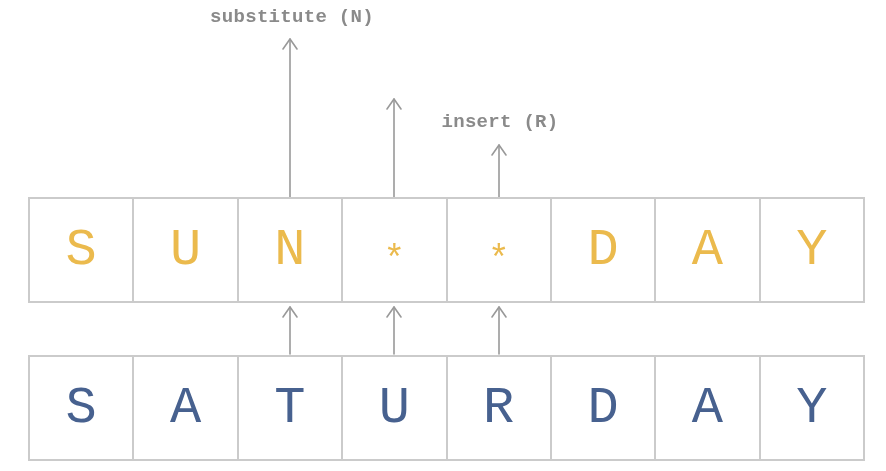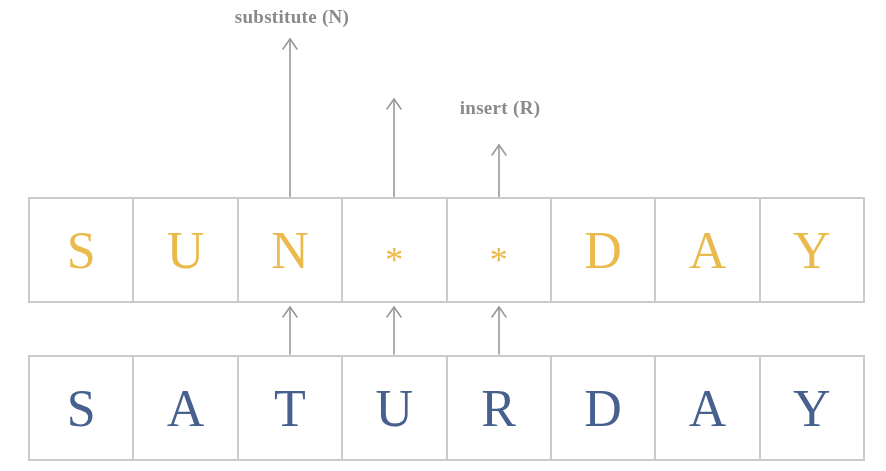--- a/index.html
+++ b/index.html
@@ -1,21 +1,21 @@
 <!DOCTYPE html>
 <html style="--cell-border: #cbcbcb; --arrow: #999999; --label-text: #8a8a8a; --background: #ffffff; --top-letter: #ebba4d; --bottom-letter: #47618f;"><head>
 <meta charset="utf-8">
 <style>
   html, body { margin: 0; padding: 0; background: #ffffff; }
   .canvas {
     position: relative;
     width: 886px;
     height: 471px;
     background: var(--background, #ffffff);
-    font-family: Liberation Serif, serif;
+    font-family: Liberation Mono, monospace;
     overflow: hidden;
   }
   .op-label {
     position: absolute;
     transform: translateX(-50%);
     font-size: 19px;
     font-weight: 700;
     letter-spacing: 0.3px;
     color: var(--label-text, #8a8a8a);
     white-space: nowrap;
@@ -57,21 +57,21 @@
     display: block;
     transform: translateY(10px);
   }
 </style>
 </head>
 <body>
 
 <div class="canvas">
 
   <div class="op-label" style="left:292px; top:6px">substitute (N)</div>
-  <div class="op-label" style="left:500px; top:97px">insert (R)</div>
+  <div class="op-label" style="left:500px; top:111px">insert (R)</div>
 
   <svg class="arrow" width="20" height="161" style="left:280px; top:36px">
     <line x1="10" y1="3" x2="10" y2="161"></line>
     <polyline points="3,13 10,3 17,13"></polyline>
   </svg>
   <svg class="arrow" width="20" height="101" style="left:384px; top:96px">
     <line x1="10" y1="3" x2="10" y2="101"></line>
     <polyline points="3,13 10,3 17,13"></polyline>
   </svg>
   <svg class="arrow" width="20" height="55" style="left:489px; top:142px">

